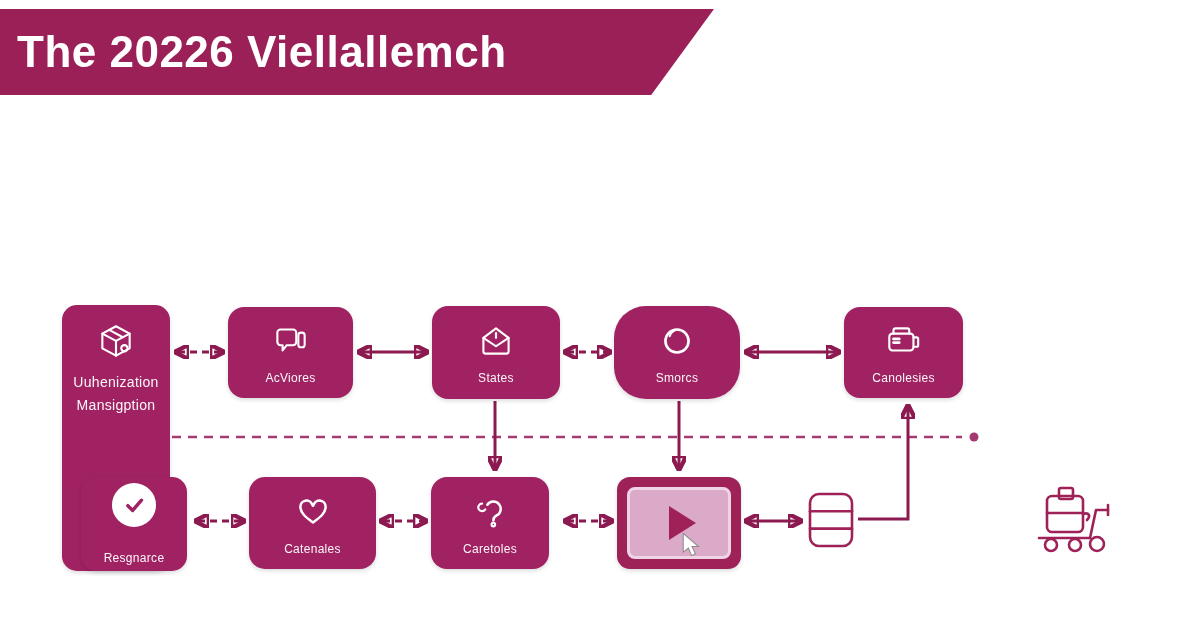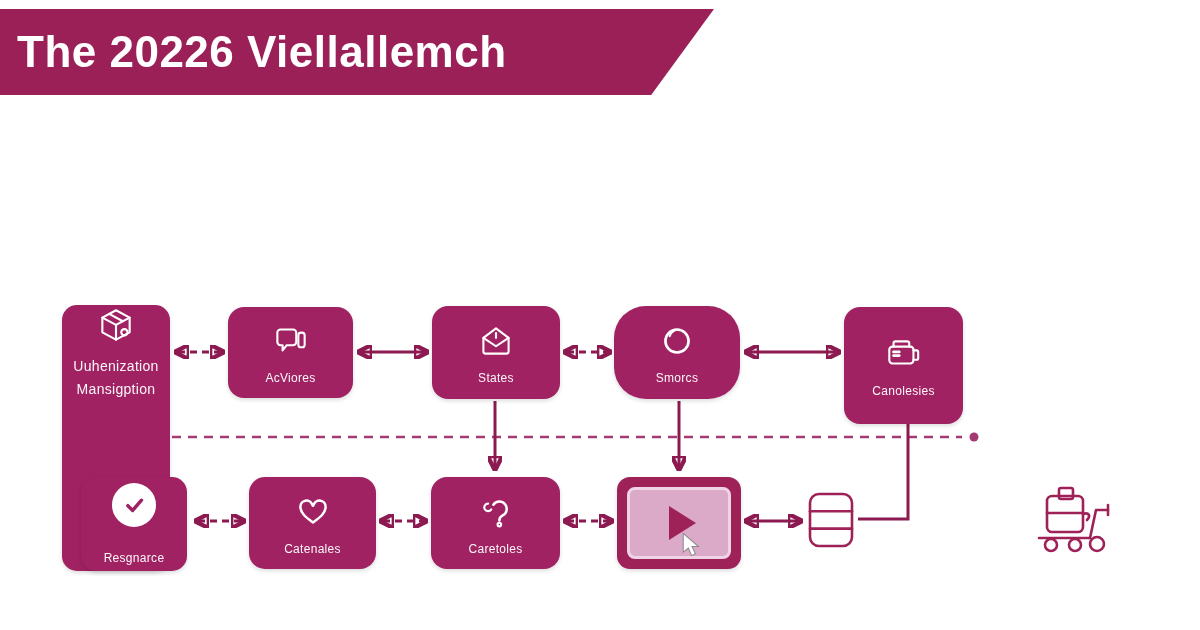--- a/index.html
+++ b/index.html
@@ -25,36 +25,36 @@
   }
   .node .label{
     font-size:12px;letter-spacing:.3px;color:rgba(255,255,255,.96);text-align:center;
   }
   .icon svg{display:block;}
   .nico{width:42px;height:42px;}
   .nico path,.nico rect,.nico circle,.nico line{
     stroke:#ffffff;stroke-width:2;fill:none;stroke-linecap:round;stroke-linejoin:round;
   }
   
-  .auth-box{left:62px;top:305px;width:108px;height:266px;border-radius:15px;justify-content:flex-start;box-sizing:border-box;}
+  .auth-box{left:62px;top:305px;width:108px;height:266px;border-radius:15px;justify-content:flex-start;padding-top:16px;box-sizing:border-box;}
   .auth-box .label{font-size:14px;line-height:20px;}
   .resource-box{left:62px;top:477px;width:106px;height:94px;border-radius:15px;gap:24px;margin-left:19px;}
   .check-circle{
     width:44px;height:44px;border-radius:50%;background:#ffffff;
     display:flex;align-items:center;justify-content:center;
   }
   .check-circle svg path{stroke:#a02262;stroke-width:5;fill:none;stroke-linecap:round;stroke-linejoin:round;}
   
   .acviores{left:228px;top:307px;width:125px;height:91px;}
   .states{left:432px;top:306px;width:128px;height:93px;}
   .smorcs{left:614px;top:306px;width:126px;height:93px;border-radius:32px;}
-  .canolesies{left:844px;top:307px;width:119px;height:117px;}
+  .canolesies{left:844px;top:307px;width:119px;height:91px;}
   
   .catenales{left:249px;top:477px;width:127px;height:92px;}
-  .caretoles{left:431px;top:477px;width:129px;height:92px;}
+  .caretoles{left:431px;top:477px;width:118px;height:92px;}
   
   .video{
     position:absolute;left:617px;top:477px;width:124px;height:92px;
     background:#9e2158;border-radius:13px;box-shadow:0 2px 4px rgba(0,0,0,.14);
   }
   .video .screen{
     position:absolute;left:10px;top:10px;right:10px;bottom:10px;
     background:#dcaac9;border:3px solid #eed4e4;border-radius:8px;
     display:flex;align-items:center;justify-content:center;
   }

